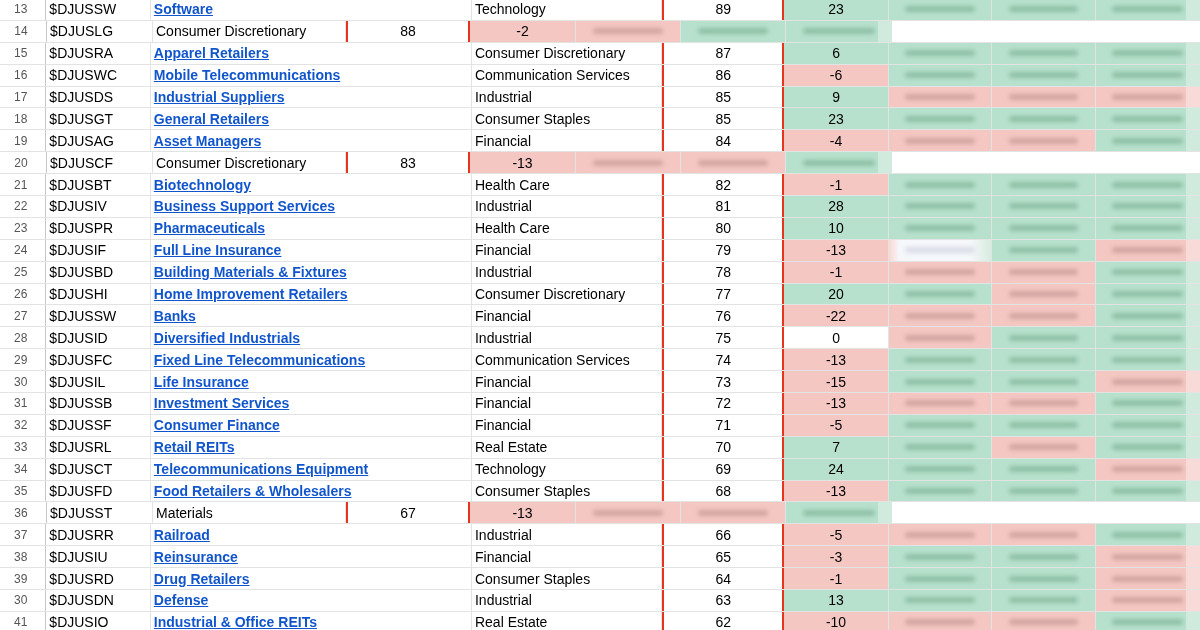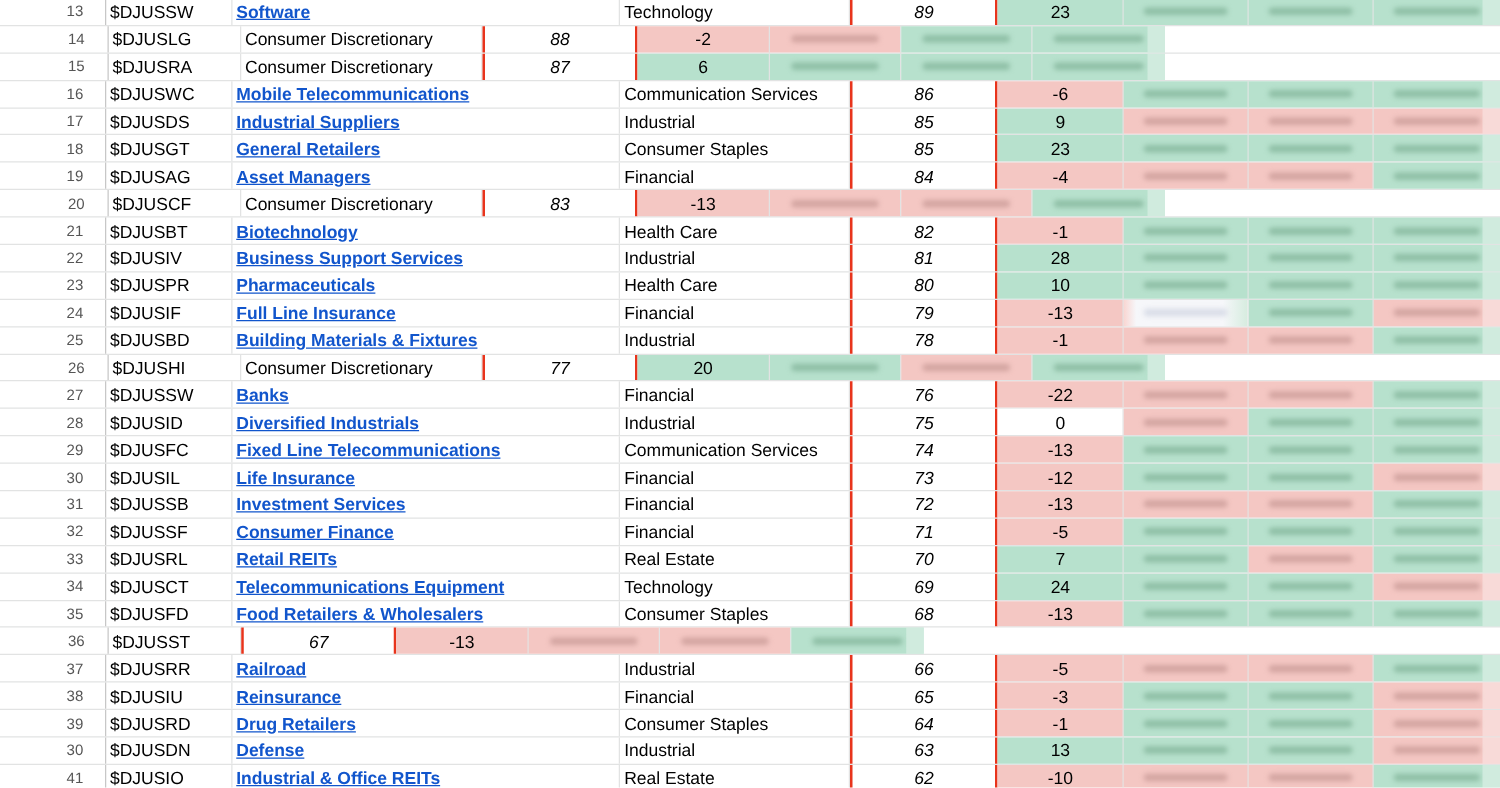--- a/index.html
+++ b/index.html
@@ -1,27 +1,27 @@
 <!DOCTYPE html>
 <html><head>
 <meta charset="utf-8">
 <style>
   html, body { margin: 0; padding: 0; background: #ffffff; }
   body { width: 1200px; height: 630px; overflow: hidden; position: relative;
          font-family: "Liberation Sans", sans-serif; }
   .grid { position: absolute; left: 0; top: -1px; width: 1200px; }
-  .row { display: flex; height: 21.9px; box-sizing: border-box; border-bottom: 1px solid #e2e3e3; padding-left: 40px; }
+  .row { display: flex; height: 21.9px; box-sizing: border-box; border-bottom: 1px solid #e2e3e3; }
   .cell { box-sizing: border-box; height: 100%; border-right: 1px solid #e2e3e3;
           display: flex; align-items: center; font-size: 14px; color: #000; overflow: hidden; white-space: nowrap; }
   .c-num { width: 47px; justify-content: center; font-size: 12px; color: #555; padding-right: 4px; border-right: 1px solid #c7c7c7; }
   .c-tick { width: 106px; padding-left: 3px; }
   .c-name { width: 326px; padding-left: 3px; }
   .c-name a { color: #1155cc; font-weight: bold; text-decoration: underline; cursor: pointer; }
   .c-sector { width: 193px; padding-left: 3px; text-align: right; }
-  .c-score { width: 124px; justify-content: center; border-left: 2px solid #e8341c; border-right: 2px solid #e8341c; font-style: italic; }
+  .c-score { width: 124px; justify-content: center; border-left: 2px solid #e8341c; border-right: 2px solid #e8341c; }
   .c-chg { width: 106px; justify-content: center; }
   .c-blur { width: 105px; justify-content: center; position: relative; }
   .c-blur.last { width: 106px; border-right: none; }
   .pos { background: #b7e1cd; }
   .neg { background: #f4c7c3; }
   .zero { background: #ffffff; }
   .wht { background: linear-gradient(90deg, #f9d6d2 0px, #f6f7fa 10px, #f6f7fa 80%, #d6ecdf 100%); }
   .bar { display: block; width: 68%; height: 6px; border-radius: 4px; filter: blur(2.2px); }
   .pos .bar { background: #8fbfa6; }
   .neg .bar { background: #d3a5a1; }
@@ -91,20 +91,23 @@
       </div>
   </div>
 
   <div class="row">
     <div class="cell c-num">
         <span>15</span>
       </div>
     <div class="cell c-tick">
         <span>$DJUSRA</span>
       </div>
+    <div class="cell c-name">
+        <a>Apparel Retailers</a>
+      </div>
     <div class="cell c-sector">
         <span>Consumer Discretionary</span>
       </div>
     <div class="cell c-score">
         <span>87</span>
       </div>
     <div class="cell c-chg pos">
         <span>6</span>
       </div>
     <div class="cell c-blur pos">
@@ -426,20 +429,23 @@
       </div>
   </div>
 
   <div class="row">
     <div class="cell c-num">
         <span>26</span>
       </div>
     <div class="cell c-tick">
         <span>$DJUSHI</span>
       </div>
+    <div class="cell c-name">
+        <a>Home Improvement Retailers</a>
+      </div>
     <div class="cell c-sector">
         <span>Consumer Discretionary</span>
       </div>
     <div class="cell c-score">
         <span>77</span>
       </div>
     <div class="cell c-chg pos">
         <span>20</span>
       </div>
     <div class="cell c-blur pos">
@@ -557,21 +563,21 @@
     <div class="cell c-name">
         <a>Life Insurance</a>
       </div>
     <div class="cell c-sector">
         <span>Financial</span>
       </div>
     <div class="cell c-score">
         <span>73</span>
       </div>
     <div class="cell c-chg neg">
-        <span>-12</span>
+        <span>-15</span>
       </div>
     <div class="cell c-blur pos">
         <span class="bar"></span>
       </div>
     <div class="cell c-blur pos">
         <span class="bar"></span>
       </div>
     <div class="cell c-blur last neg">
         <span class="bar"></span>
         <span class="fade"></span>
@@ -733,20 +739,23 @@
       </div>
   </div>
 
   <div class="row">
     <div class="cell c-num">
         <span>36</span>
       </div>
     <div class="cell c-tick">
         <span>$DJUSST</span>
       </div>
+    <div class="cell c-sector">
+        <span>Materials</span>
+      </div>
     <div class="cell c-score">
         <span>67</span>
       </div>
     <div class="cell c-chg neg">
         <span>-13</span>
       </div>
     <div class="cell c-blur neg">
         <span class="bar"></span>
       </div>
     <div class="cell c-blur neg">

